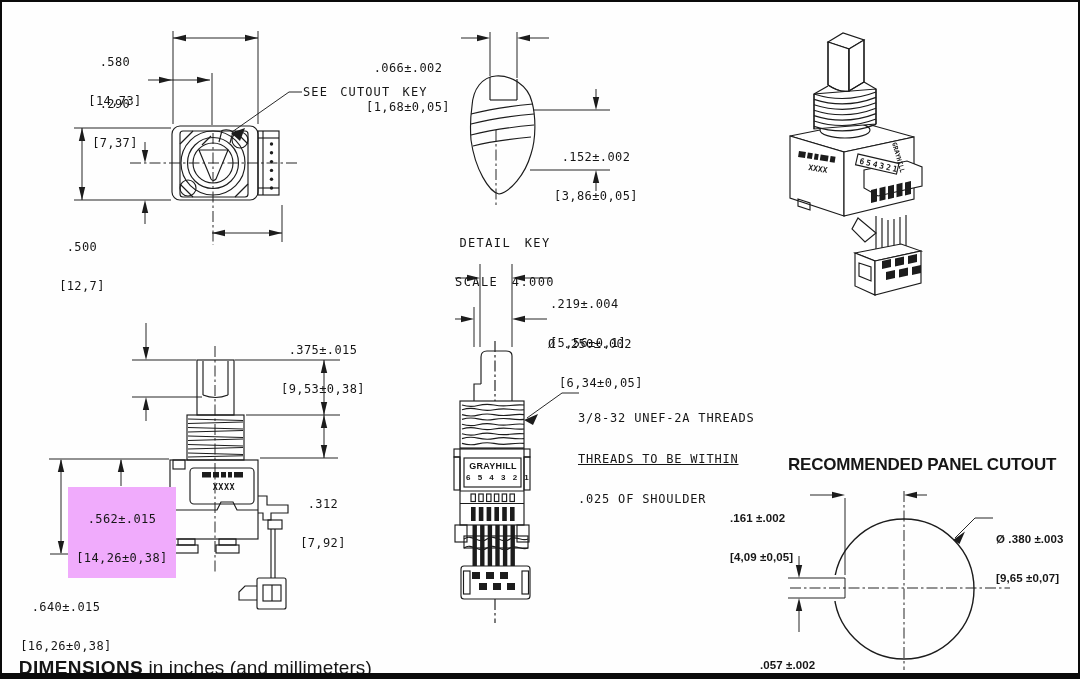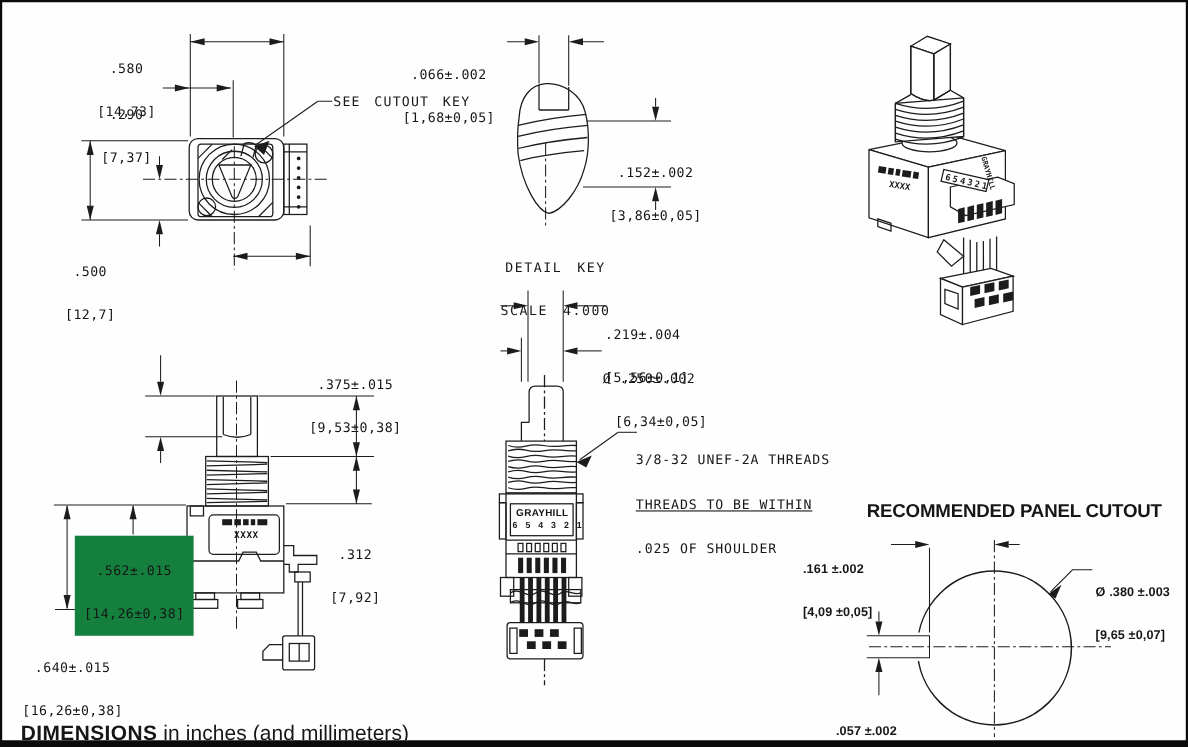--- a/index.html
+++ b/index.html
@@ -352,21 +352,21 @@
 </div>
 <div class="lbl dim dktitle" style="left:444px;top:209px;width:118px;">
   <span>DETAIL KEY</span>
   <span>SCALE 4.000</span>
 </div>
 
 <div class="lbl dim" style="left:274px;top:316px;width:94px;">
   <span>.375±.015</span>
   <span>[9,53±0,38]</span>
 </div>
-<div class="lbl dim" style="left:66px;top:485px;width:108px;background:#15803d;">
+<div class="lbl dim" style="left:66px;top:485px;width:108px;background:#f0abfc;">
   <span>.562±.015</span>
   <span>[14,26±0,38]</span>
 </div>
 <div class="lbl dim" style="left:10px;top:573px;width:108px;">
   <span>.640±.015</span>
   <span>[16,26±0,38]</span>
 </div>
 <div class="lbl dim" style="left:294px;top:470px;width:54px;">
   <span>.312</span>
   <span>[7,92]</span>

